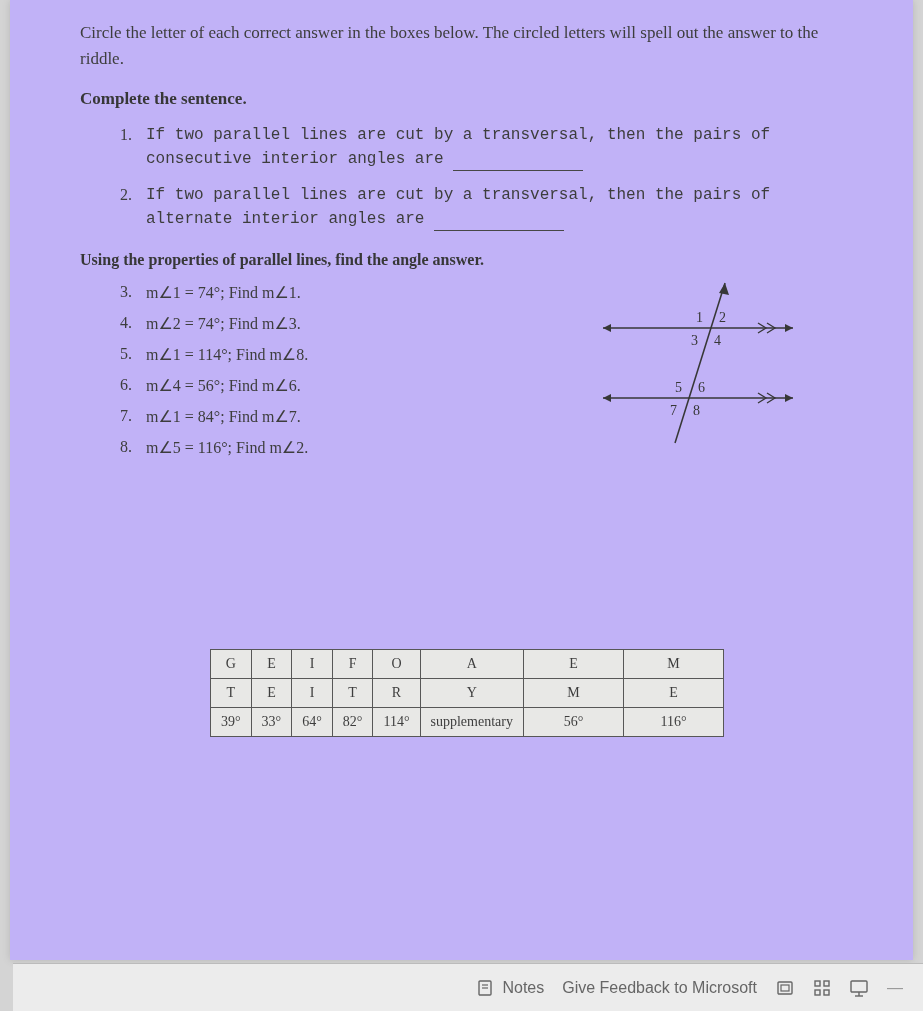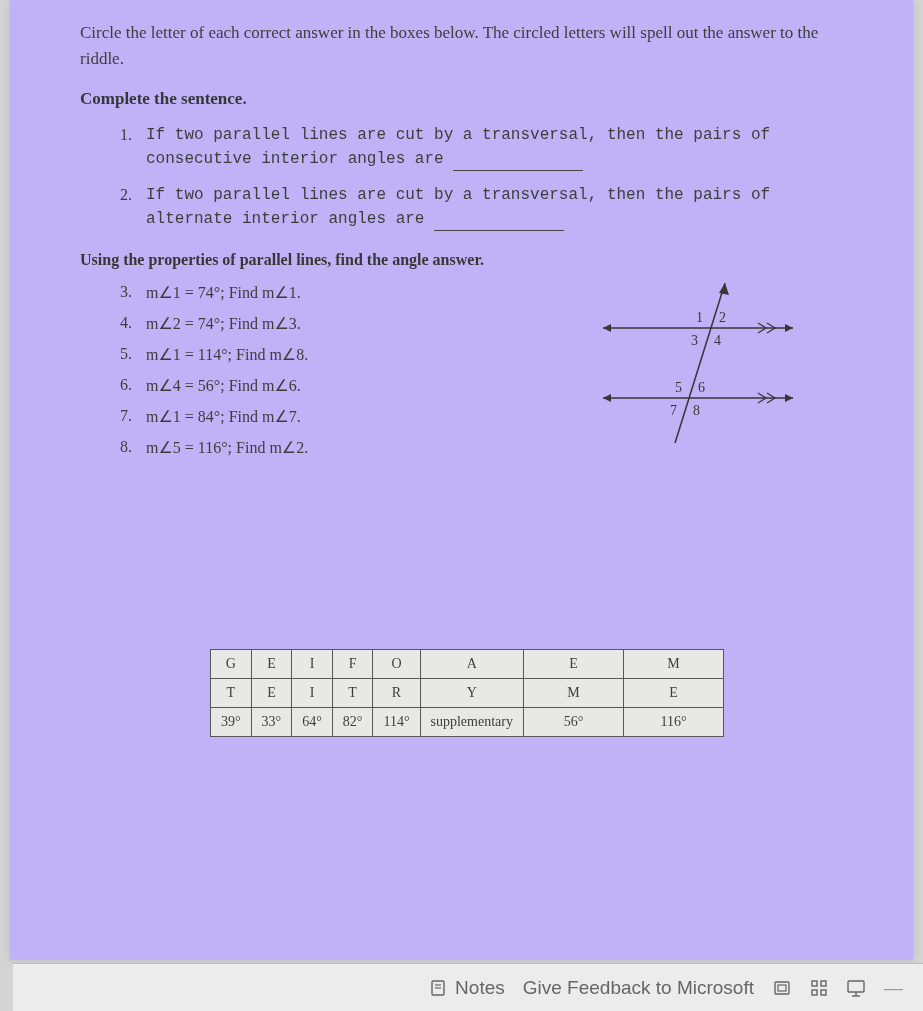--- a/index.html
+++ b/index.html
@@ -49,21 +49,21 @@
     position: absolute;
     bottom: 0; left: 13px; right: 0;
     height: 48px;
     background: #ececec;
     border-top: 1px solid #bbb;
     display: flex;
     align-items: center;
     padding: 0 20px;
     font-family: 'Segoe UI', Arial, sans-serif;
     color: #666;
-    font-size: 19px;
+    font-size: 16px;
     gap: 18px;
   }
   .bb-spacer { flex: 1; }
   .bb-item { display: flex; align-items: center; gap: 8px; cursor: pointer; }
   .bb-icon { display: inline-flex; }
 </style>
 </head>
 <body>
 
 <div class="page">

